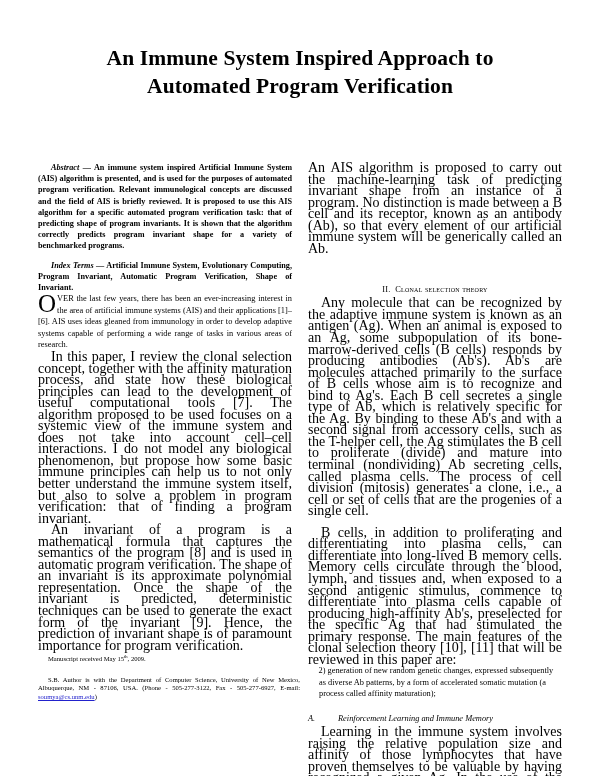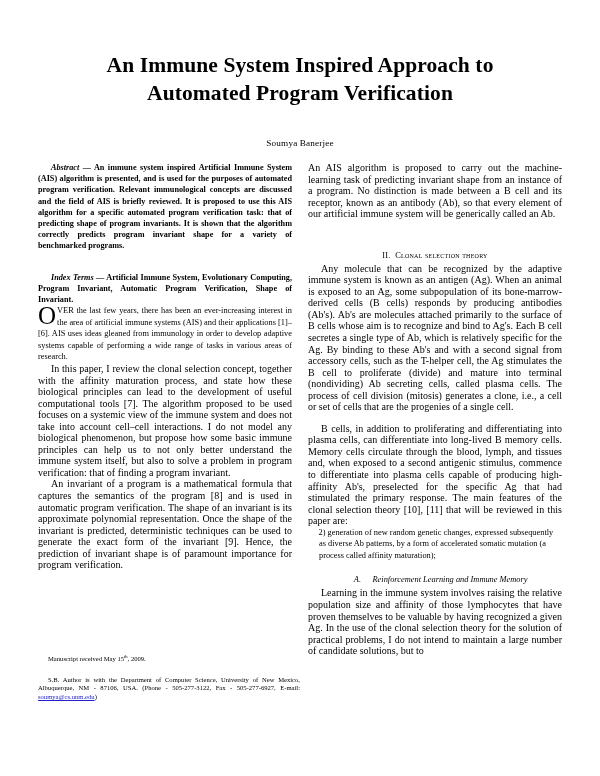--- a/index.html
+++ b/index.html
@@ -26,21 +26,21 @@
   
   .title-block {
     padding: 44px 62px 0 62px;
     text-align: center;
   }
   .paper-title {
     font-size: 21.5px;
     font-weight: bold;
     line-height: 1.32;
     letter-spacing: 0.1px;
-    margin: 7px;
+    margin: 0;
   }
   .author {
     margin-top: 30px;
     font-size: 9.2px;
     line-height: 1.2;
     letter-spacing: 0.15px;
   }
 
   
   .columns {
@@ -56,39 +56,39 @@
   }
   .col {
     width: 262px;
     position: relative;
   }
   .col-left { }
   .col-right { }
 
   p {
     margin: 0;
-    font-size: 10px;
+    font-size: 14px;
     line-height: 11.55px;
     text-align: justify;
     text-justify: inter-word;
     hyphens: none;
   }
   p.indent { text-indent: 13px; }
   p.gap { margin-top: 10px; }
   .ital { }
 
   
   .abstract, .index-terms {
     font-weight: bold;
     font-size: 8.2px;
     line-height: 11.2px;
     text-align: justify;
     text-indent: 13px;
   }
-  .index-terms { margin-top: 20px; }
+  .index-terms { margin-top: 8px; }
   .lead-ital {
     font-style: italic;
     font-weight: bold;
   }
 
   
   .sec-head {
     text-align: center;
     font-size: 8.4px;
     margin: 31px 0 3px 0;
@@ -96,21 +96,21 @@
   }
   .sec-head .numeral { font-variant: normal; }
   .sec-head .sc {
     font-variant: small-caps;
     letter-spacing: 0.25px;
   }
   .subsec-head {
     font-size: 8.4px;
     font-style: italic;
     margin: 14px 0 3px 0;
-    text-align: center;
+    text-align: left;
   }
   .subsec-head .letter {
     font-style: italic;
     display: inline-block;
     width: 30px;
   }
 
   
   .dropcap-para {
     font-size: 8.35px;
@@ -167,21 +167,20 @@
     text-decoration: underline;
   }
 </style>
 </head>
 <body>
 
 <div class="page">
 
   <div class="title-block">
     <h1 class="paper-title">An Immune System Inspired Approach to Automated Program Verification</h1>
-    <div class="author">Soumya Banerjee</div>
   </div>
 
   <div class="columns">
 
     <div class="col col-left">
 
       <p class="abstract"><span class="lead-ital">Abstract</span> <span>—</span> <span>An immune system inspired Artificial Immune System (AIS) algorithm is presented, and is used for the purposes of automated program verification. Relevant immunological concepts are discussed and the field of AIS is briefly reviewed. It is proposed to use this AIS algorithm for a specific automated program verification task: that of predicting shape of program invariants. It is shown that the algorithm correctly predicts program invariant shape for a variety of benchmarked programs.</span></p>
 
       <p class="index-terms"><span class="lead-ital">Index Terms</span> <span>—</span> <span>Artificial Immune System, Evolutionary Computing, Program Invariant, Automatic Program Verification, Shape of Invariant.</span></p>
 

